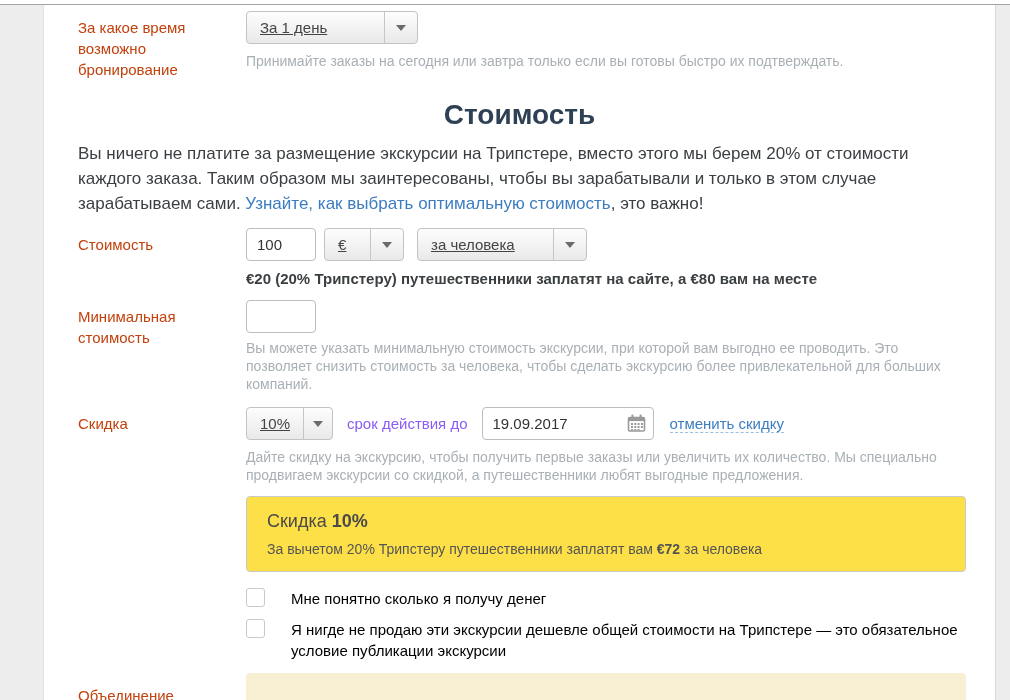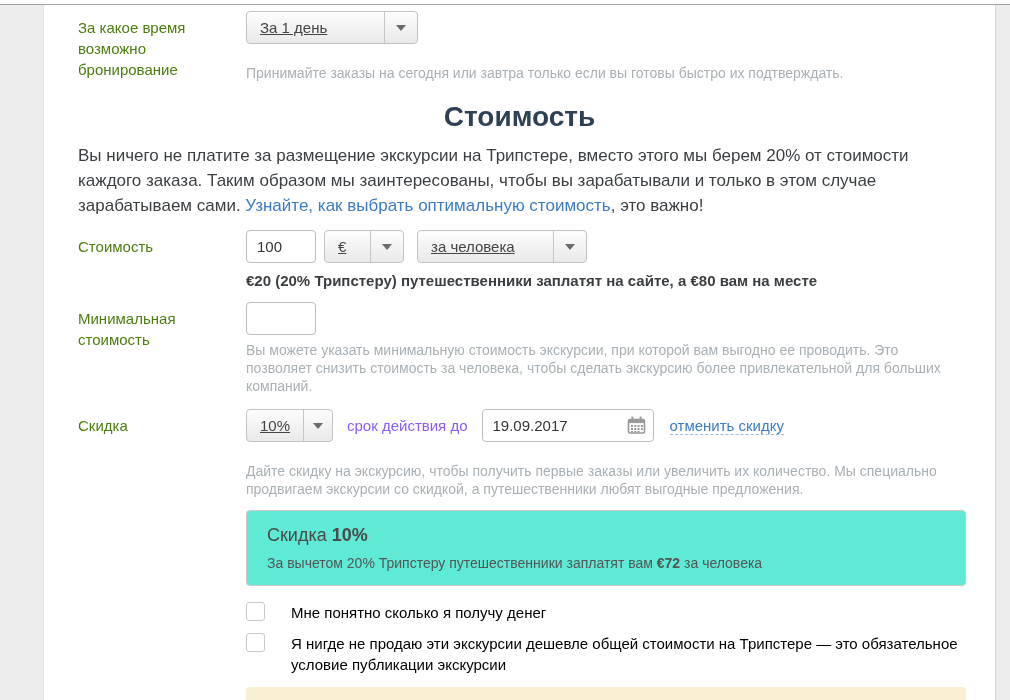--- a/index.html
+++ b/index.html
@@ -10,21 +10,21 @@
   }
   .topbar { height:4px; background:#fff; border-bottom:1px solid #a3a3a3; }
   .page { background:#ededed; height:695px; }
   .card {
     margin-left:43px; width:953px; box-sizing:border-box;
     background:#fff; height:695px; padding-top:6px;
     border-left:1px solid #e2e2e2; border-right:1px solid #d7d7d7;
   }
   .row { display:flex; padding-left:34px; padding-right:29px; }
   .row-label {
-    width:168px; flex-shrink:0; color:#4d7c0f; font-size:15px;
+    width:168px; flex-shrink:0; color:#c2410c; font-size:15px;
     line-height:21px; padding-top:6px;
   }
   .row-body { flex:1; min-width:0; }
 
   
   .select {
     display:inline-flex; align-items:stretch; height:33px; box-sizing:border-box;
     border:1px solid #c3c3c3; border-radius:4px; vertical-align:top;
     background:linear-gradient(#fdfdfd,#e9e9e9); color:#444; font-size:15px;
     cursor:pointer;
@@ -38,21 +38,21 @@
   .w-discount { width:87px; }
   .w-discount .sel-arrow { width:28px; }
 
   .text-input {
     height:33px; box-sizing:border-box; border:1px solid #bdbdbd; border-radius:4px;
     padding:0 10px; font-size:15px; color:#333;
     font-family:"Liberation Sans","DejaVu Sans",sans-serif; background:#fff;
   }
   .w-price { width:70px; }
 
-  .hint { color:#a9b0b5; font-size:14px; line-height:18px; margin-top:20px; }
+  .hint { color:#a9b0b5; font-size:14px; line-height:18px; margin-top:8px; }
 
   .heading {
     margin:18px 0 0 0; text-align:center; color:#2e4154;
     font-size:28px; font-weight:bold; line-height:33px;
   }
   .intro {
     margin:10px 29px 0 34px; color:#3b3f42; font-size:17px; line-height:25px;
   }
   .link { color:#3c7dc1; text-decoration:none; cursor:pointer; }
   .dashed-link { color:#3c7dc1; text-decoration:none; border-bottom:1px dashed #9abde0; cursor:pointer; font-size:15px; }
@@ -64,21 +64,21 @@
   .mt-min { margin-top:12px; }
   .mt-discount { margin-top:14px; }
 
   .validity-label { font-size:15px; color:#8b5cf6; line-height:33px; margin:0 14px; white-space:nowrap; }
   .date-wrap { position:relative; width:172px; }
   .date-wrap .text-input { width:100%; padding-right:36px; }
   .cal-icon { position:absolute; right:8px; top:7px; pointer-events:none; }
   .cancel-wrap { margin-left:16px; line-height:33px; }
 
   .summary-box {
-    margin-top:12px; background:#5eead4; border:1px solid #c9c9c9; border-radius:4px;
+    margin-top:12px; background:#fde047; border:1px solid #c9c9c9; border-radius:4px;
     padding:13px 20px; color:#4a4a4a;
   }
   .summary-line { font-size:18px; line-height:23px; }
   .summary-note { font-size:14px; color:#555; margin-top:8px; line-height:17px; }
   .b { font-weight:bold; }
 
   .check-row { display:flex; align-items:flex-start; margin-top:16px; }
   .check-row + .check-row { margin-top:10px; }
   .checkbox {
     width:19px; height:19px; box-sizing:border-box; flex-shrink:0;

